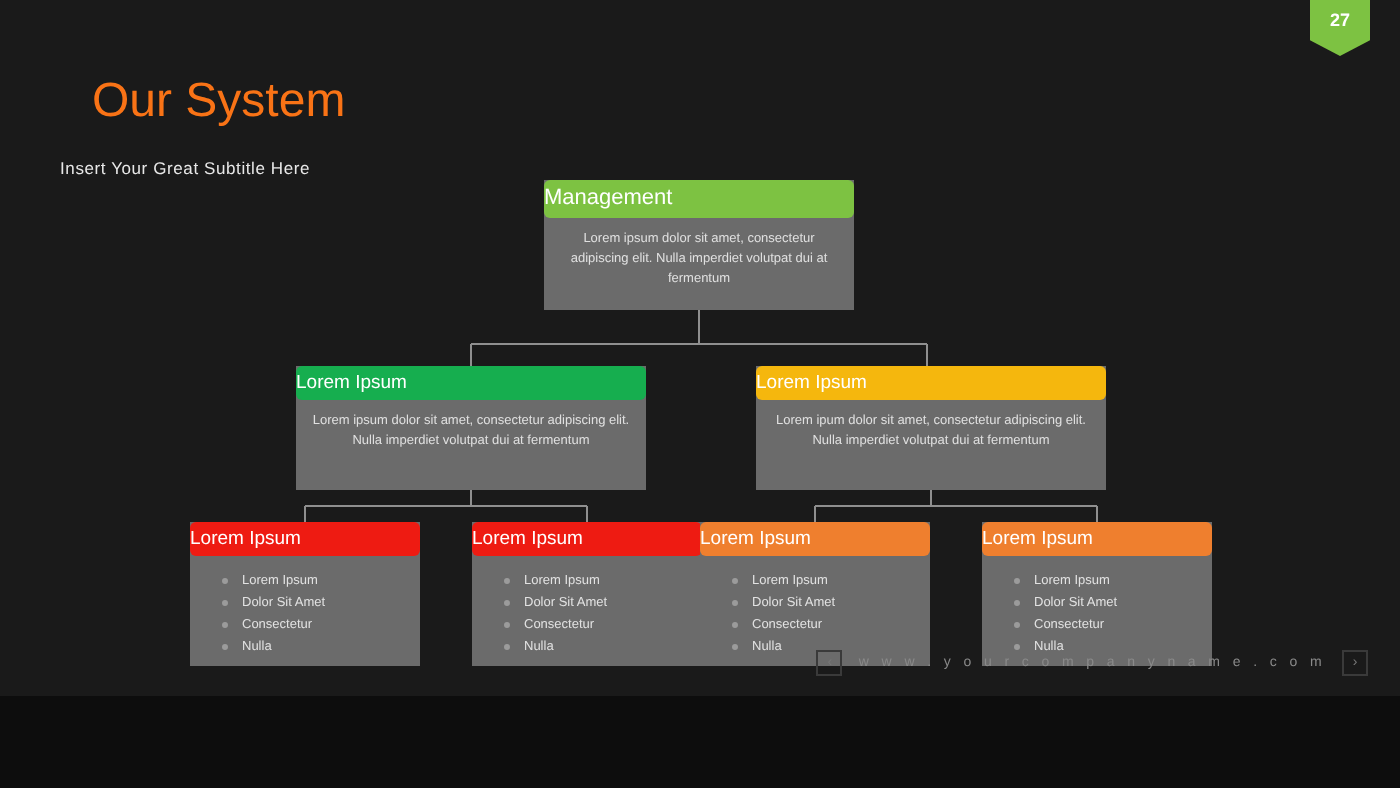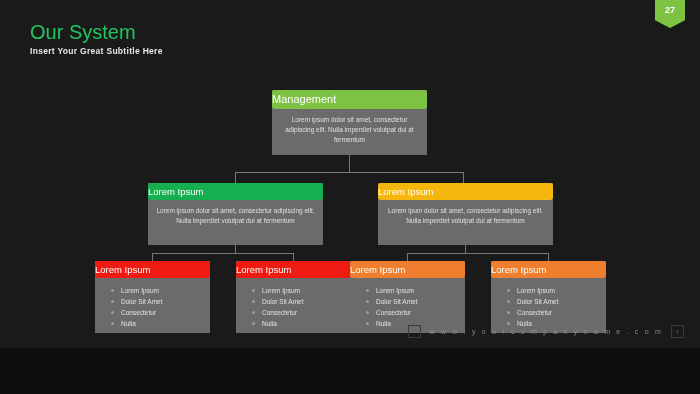--- a/index.html
+++ b/index.html
@@ -33,31 +33,31 @@
     clip-path: polygon(0 0, 100% 0, 100% 72%, 50% 100%, 0 72%);
   }
 
   
   .title-block {
     position: absolute;
     left: 30px;
     top: 22px;
   }
   .title {
-    font-size: 20px;
+    font-size: 24px;
     font-weight: normal;
-    color: #22c55e;
+    color: #f97316;
     letter-spacing: 0px;
     line-height: 1.05;
-    margin: 0;
+    margin: 16px;
   }
   .subtitle {
     margin-top: 3px;
     font-size: 8.5px;
-    font-weight: bold;
+    font-weight: normal;
     color: #e8e8e8;
     letter-spacing: 0.3px;
   }
 
   
   .chart {
     position: absolute;
     left: 0;
     top: 0;
     width: 700px;

